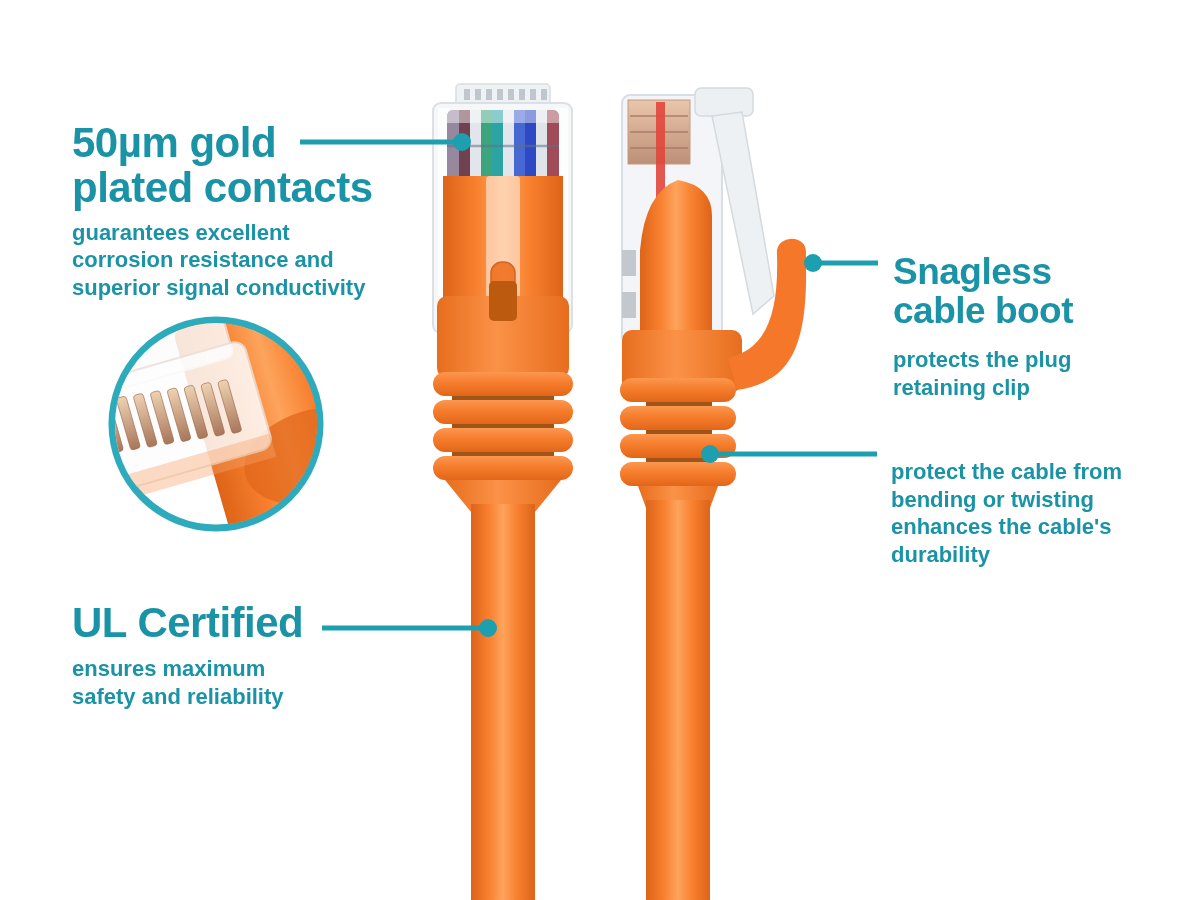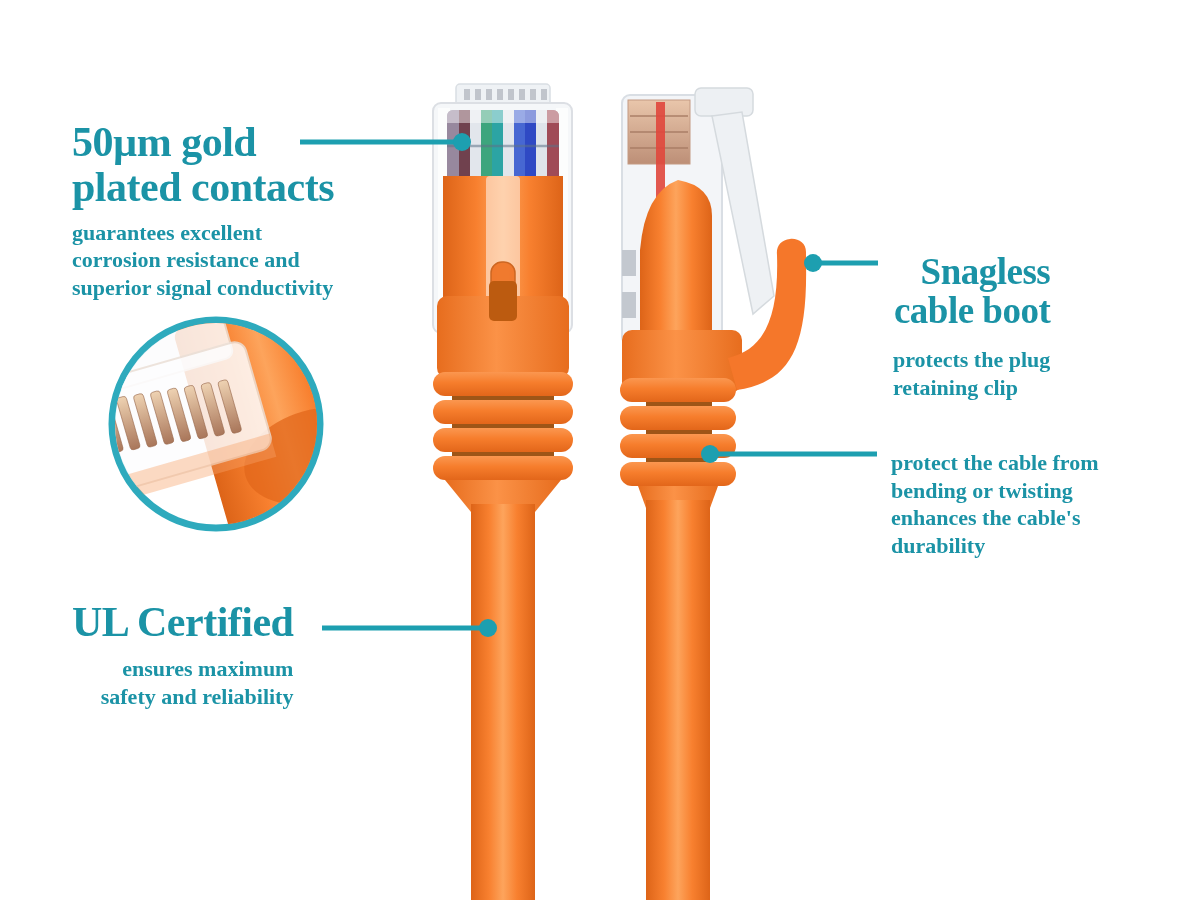--- a/index.html
+++ b/index.html
@@ -1,39 +1,39 @@
 <!DOCTYPE html>
 <html><head>
 <meta charset="utf-8">
 <style>
   html,body{margin:0;padding:0;background:#ffffff;}
   .canvas{
     position:relative;width:1200px;height:900px;background:#ffffff;overflow:hidden;
-    font-family:Liberation Serif, serif;
+    font-family:Liberation Sans, sans-serif;
     --teal-text:#1b93a6;--teal-line:#1d9fb0;
   }
   .art{position:absolute;left:0;top:0;}
   .callout{position:absolute;color:var(--teal-text);}
   .callout h2{
     margin:0;font-weight:bold;white-space:pre-line;
     font-size:42px;line-height:1.08;letter-spacing:-0.5px;
   }
-  .callout.small h2{font-size:37px;line-height:1.06;text-align:right;}
+  .callout.small h2{font-size:37px;line-height:1.06;}
   .callout p{
     margin:0;font-weight:bold;white-space:pre-line;
     font-size:22px;line-height:1.26;
   }
   #callout-gold{left:72px;top:120px;}
   #callout-gold p{margin-top:8px;}
-  #callout-ul{left:72px;top:600px;text-align:right;}
+  #callout-ul{left:72px;top:600px;}
   #callout-ul p{margin-top:10px;}
   #callout-snagless{left:893px;top:252px;}
   #callout-snagless p{margin-top:16px;}
   #callout-strain{left:891px;top:446px;}
-  #callout-strain p{margin-top:3px;}
+  #callout-strain p{margin-top:12px;}
 </style>
 </head>
 <body>
 
 <div class="canvas">
 
   <svg class="art" width="1200" height="900" viewBox="0 0 1200 900">
     <defs>
       <linearGradient id="cableGradH" x1="0" y1="0" x2="1" y2="0">
         <stop offset="0" stop-color="#dd6418"></stop>

